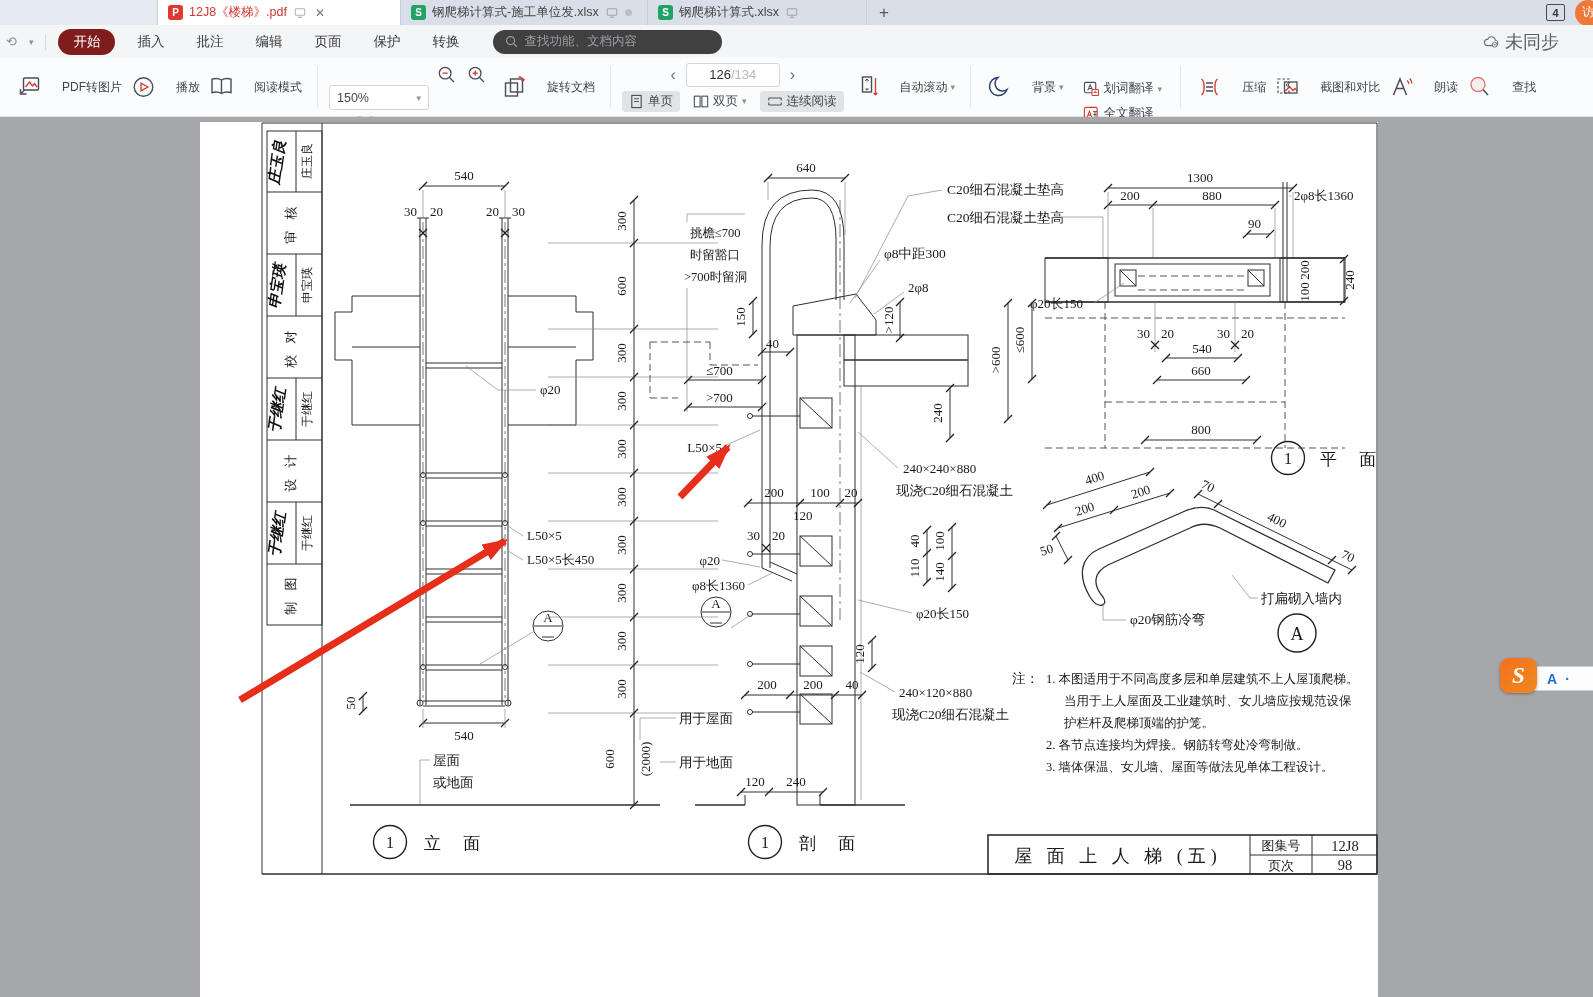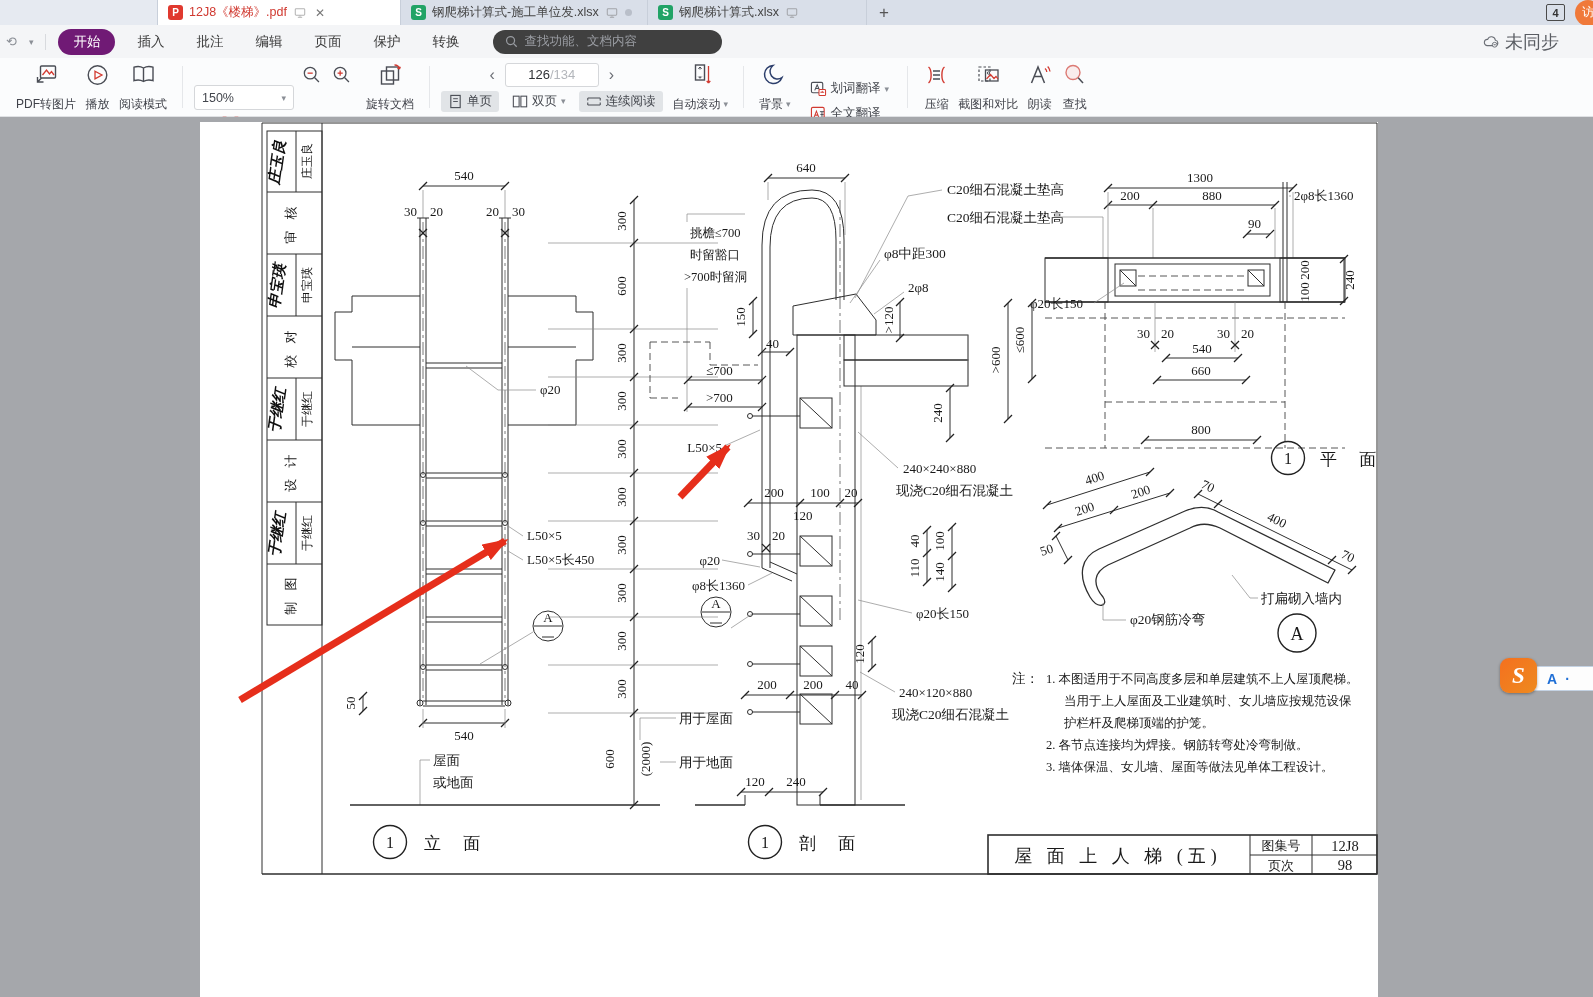--- a/index.html
+++ b/index.html
@@ -24,29 +24,29 @@
   .tabcount{align-self:center;width:17px;height:15px;border:1.5px solid #4a4a4a;border-radius:2px;
             font-size:11px;font-weight:bold;color:#333;display:flex;align-items:center;justify-content:center;margin-right:10px;}
   .avatar{align-self:center;width:26px;height:26px;margin-right:-8px;border-radius:50%;background:#f0793a;color:#fff;
           font-size:12px;display:flex;align-items:center;justify-content:center;}
   
   .menubar{position:absolute;top:25px;left:0;width:100%;height:33px;background:#f4f5f7;
            display:flex;align-items:center;font-size:13.5px;color:#3a3a3a;border-bottom:1px solid #ececee;}
   .mb-ico{color:#8b8f96;font-size:13px;padding:0 6px;}
   .mb-sep{width:1px;height:16px;background:#d8dade;margin:0 6px;}
   .menu-item{padding:4px 16px;border-radius:4px;}
-  .menu-item.start{background:#701a75;color:#fff;border-radius:15px;padding:4px 15px;margin:0 6px;text-align:right;}
+  .menu-item.start{background:#7f1d1d;color:#fff;border-radius:15px;padding:4px 15px;margin:0 6px;text-align:right;}
   .searchpill{margin-left:18px;display:flex;align-items:center;gap:6px;background:#404040;border-radius:13px;
               height:24px;padding:0 12px;width:205px;color:#9a9da3;font-size:12.5px;}
   .syncbox{margin-left:auto;margin-right:34px;display:flex;align-items:center;gap:5px;color:#5a5d63;font-size:18px;}
   
   .toolbar{position:absolute;top:58px;left:0;width:100%;height:59px;background:#fbfcfd;border-bottom:1px solid #dfe1e4;
            display:flex;align-items:center;padding-left:12px;box-sizing:border-box;color:#43464d;}
   .tsep{width:1px;height:42px;background:#e5e7ea;margin:0 11px;flex:0 0 auto;}
-  .bigbtn{display:flex;flex-direction:column;align-items:center;justify-content:flex-start;gap:8px;
+  .bigbtn{display:flex;flex-direction:row;align-items:center;justify-content:flex-start;gap:19px;
           font-size:12px;color:#40424a;padding:2px 4px;white-space:nowrap;}
   .bigbtn svg{display:block;}
   .stack{display:flex;flex-direction:column;gap:4px;justify-content:center;}
   .row{display:flex;align-items:center;gap:6px;}
   .combo{width:84px;height:23px;border:1px solid #d5d7da;border-radius:3px;background:#fff;
          display:flex;align-items:center;justify-content:space-between;padding:0 7px;font-size:12.5px;margin-top:46px;}
   .caret{color:#8b8f96;font-size:9px;}
   .chip{display:flex;align-items:center;gap:4px;font-size:12.5px;padding:2px 7px;border-radius:3px;}
   .chip.sel{background:#e1e4e7;}
   .pagebox{width:92px;height:22px;border:1px solid #d5d7da;background:#fff;border-radius:3px;

